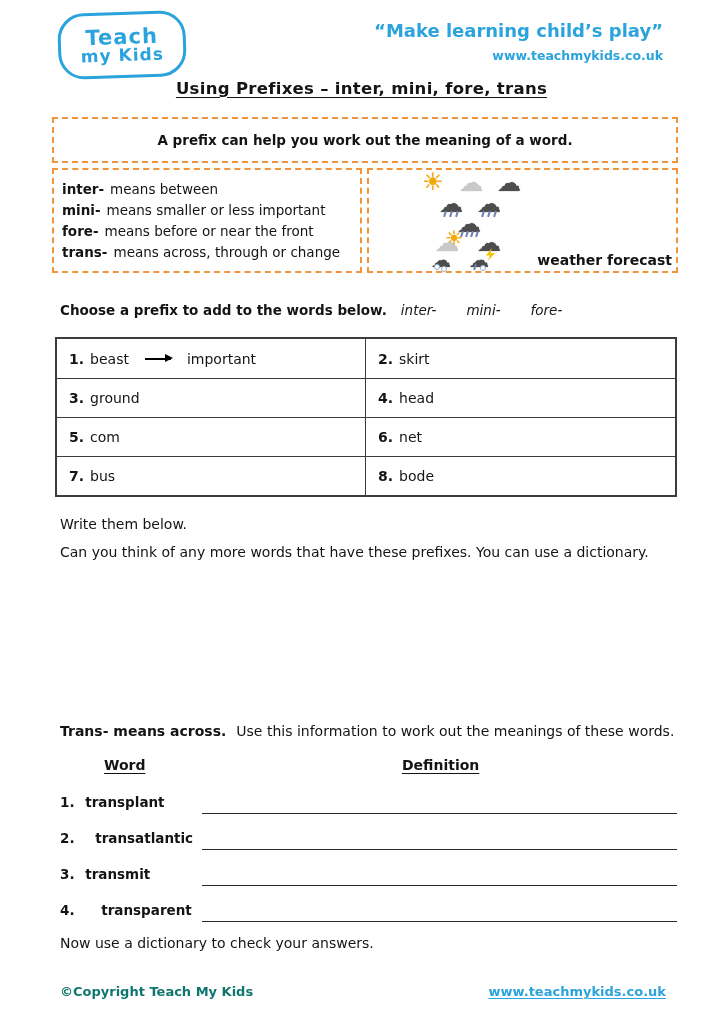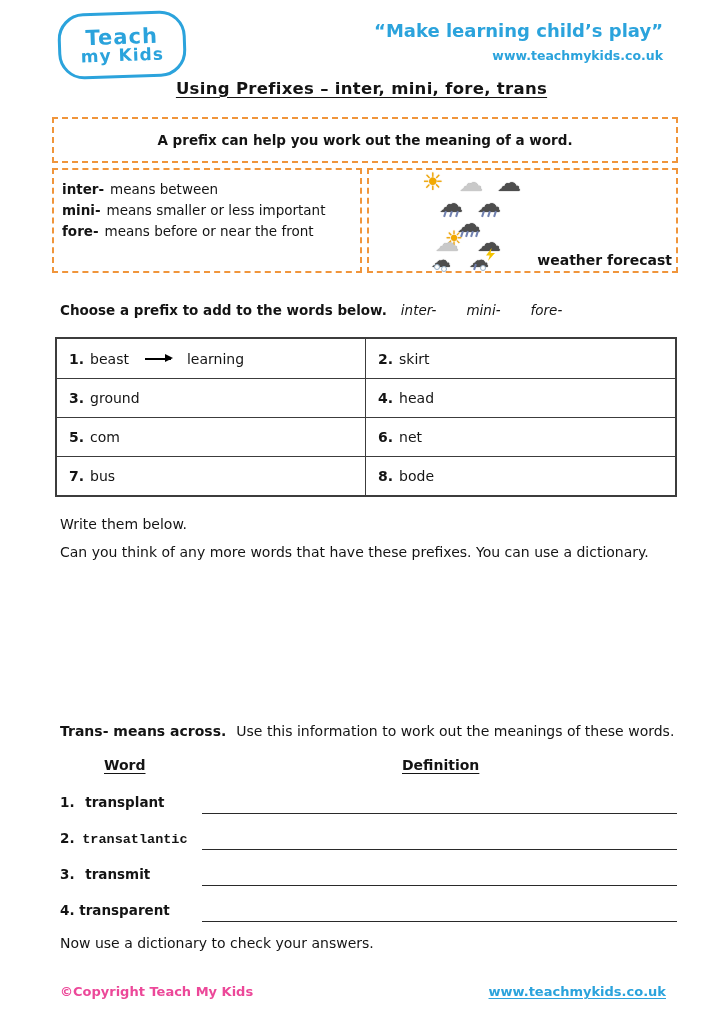--- a/index.html
+++ b/index.html
@@ -75,21 +75,21 @@
   .lead{left:60px;top:723px;font-size:14px;white-space:nowrap;}
   .lead b{font-weight:bold;margin-right:10px;}
   .colhead{font-weight:bold;font-size:14px;text-decoration:underline;text-underline-offset:3px;}
   .word-head{left:104px;top:757px;}
   .def-head{left:402px;top:757px;}
   .witem{left:60px;width:617px;height:20px;font-size:13.5px;font-weight:bold;}
   .witem .blank{position:absolute;left:142px;right:0;bottom:0;border-bottom:1.5px solid #2a2a2a;height:1px;}
   .closing{left:60px;top:935px;font-size:14px;}
 
   
-  .f-copy{left:60px;top:984px;color:#ec4899;font-weight:bold;font-size:13px;}
+  .f-copy{left:60px;top:984px;color:#0f766e;font-weight:bold;font-size:13px;}
   .f-site{right:57px;top:984px;color:#2BA3DC;font-weight:bold;font-size:13px;
     text-decoration:underline;text-underline-offset:2px;}
 </style>
 </head>
 <body>
 
 <div class="abs logo">
   <span class="l1">Teach</span>
   <span class="l2">my Kids</span>
 </div>
@@ -100,20 +100,21 @@
 
 <div class="abs obox infobox">
   <span>A prefix can help you work out the meaning of a word.</span>
 </div>
 
 <div class="abs obox prefixbox">
   <div class="rows">
     <div><b>inter-</b><span>means between</span></div>
     <div><b>mini-</b><span>means smaller or less important</span></div>
     <div><b>fore-</b><span>means before or near the front</span></div>
+    <div><b>trans-</b><span>means across, through or change</span></div>
   </div>
 </div>
 
 <div class="abs obox weatherbox">
   <div class="wi" style="left:53px;top:0px;">
       <span class="g sunc">☀</span>
     </div>
   <div class="wi" style="left:90px;top:1px;">
       <span class="g cloudl">☁</span>
     </div>
@@ -167,21 +168,21 @@
 
 <div class="abs choose">
   <b>Choose a prefix to add to the words below.</b><i class="first">inter-</i><i>mini-</i><i>fore-</i>
 </div>
 
 <div class="abs wtable">
   <div class="cell r0 c0">
     <b>1.</b>
     <span>beast</span>
     <span class="arrow"></span>
-    <span>learning</span>
+    <span>important</span>
   </div>
   <div class="cell r0">
     <b>2.</b>
     <span>skirt</span>
   </div>
   <div class="cell c0">
     <b>3.</b>
     <span>ground</span>
   </div>
   <div class="cell">
@@ -217,30 +218,30 @@
 <div class="abs colhead word-head">Word</div>
 <div class="abs colhead def-head">Definition</div>
 
 <div class="abs witem" style="top:794px;">
   <b>1.</b>
   <b style="margin-left:6px;">transplant</b>
   <span class="blank"></span>
 </div>
 <div class="abs witem" style="top:830px;">
   <b>2.</b>
-  <b style="margin-left:3px;font-family:Liberation Mono, monospace;">transatlantic</b>
+  <b style="margin-left:16px;">transatlantic</b>
   <span class="blank"></span>
 </div>
 <div class="abs witem" style="top:866px;">
   <b>3.</b>
   <b style="margin-left:6px;text-align:center;">transmit</b>
   <span class="blank"></span>
 </div>
 <div class="abs witem" style="top:902px;">
   <b>4.</b>
-  <b style="margin-left:0;">transparent</b>
+  <b style="margin-left:22px;">transparent</b>
   <span class="blank"></span>
 </div>
 
 <div class="abs closing">Now use a dictionary to check your answers.</div>
 
 <div class="abs f-copy">©Copyright Teach My Kids</div>
 <div class="abs f-site">www.teachmykids.co.uk</div>
 
 </body></html>

